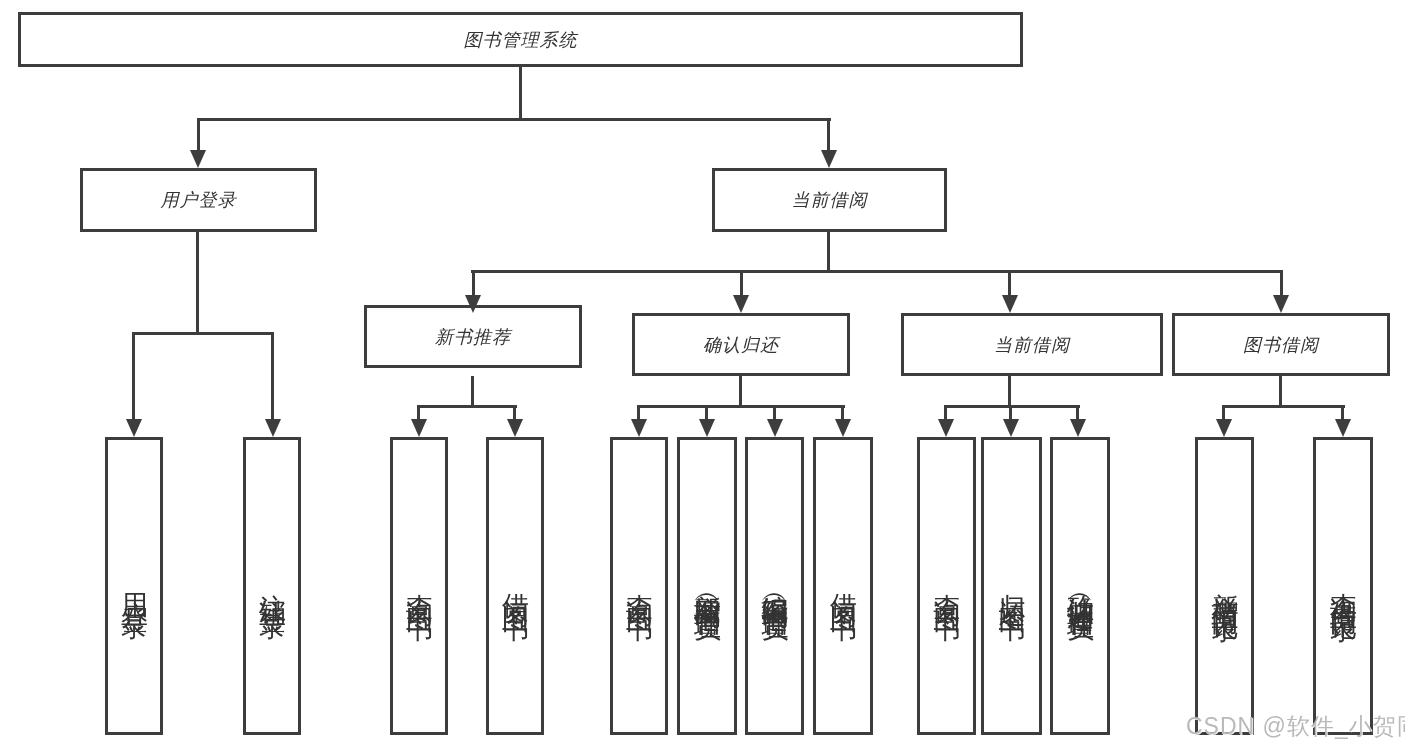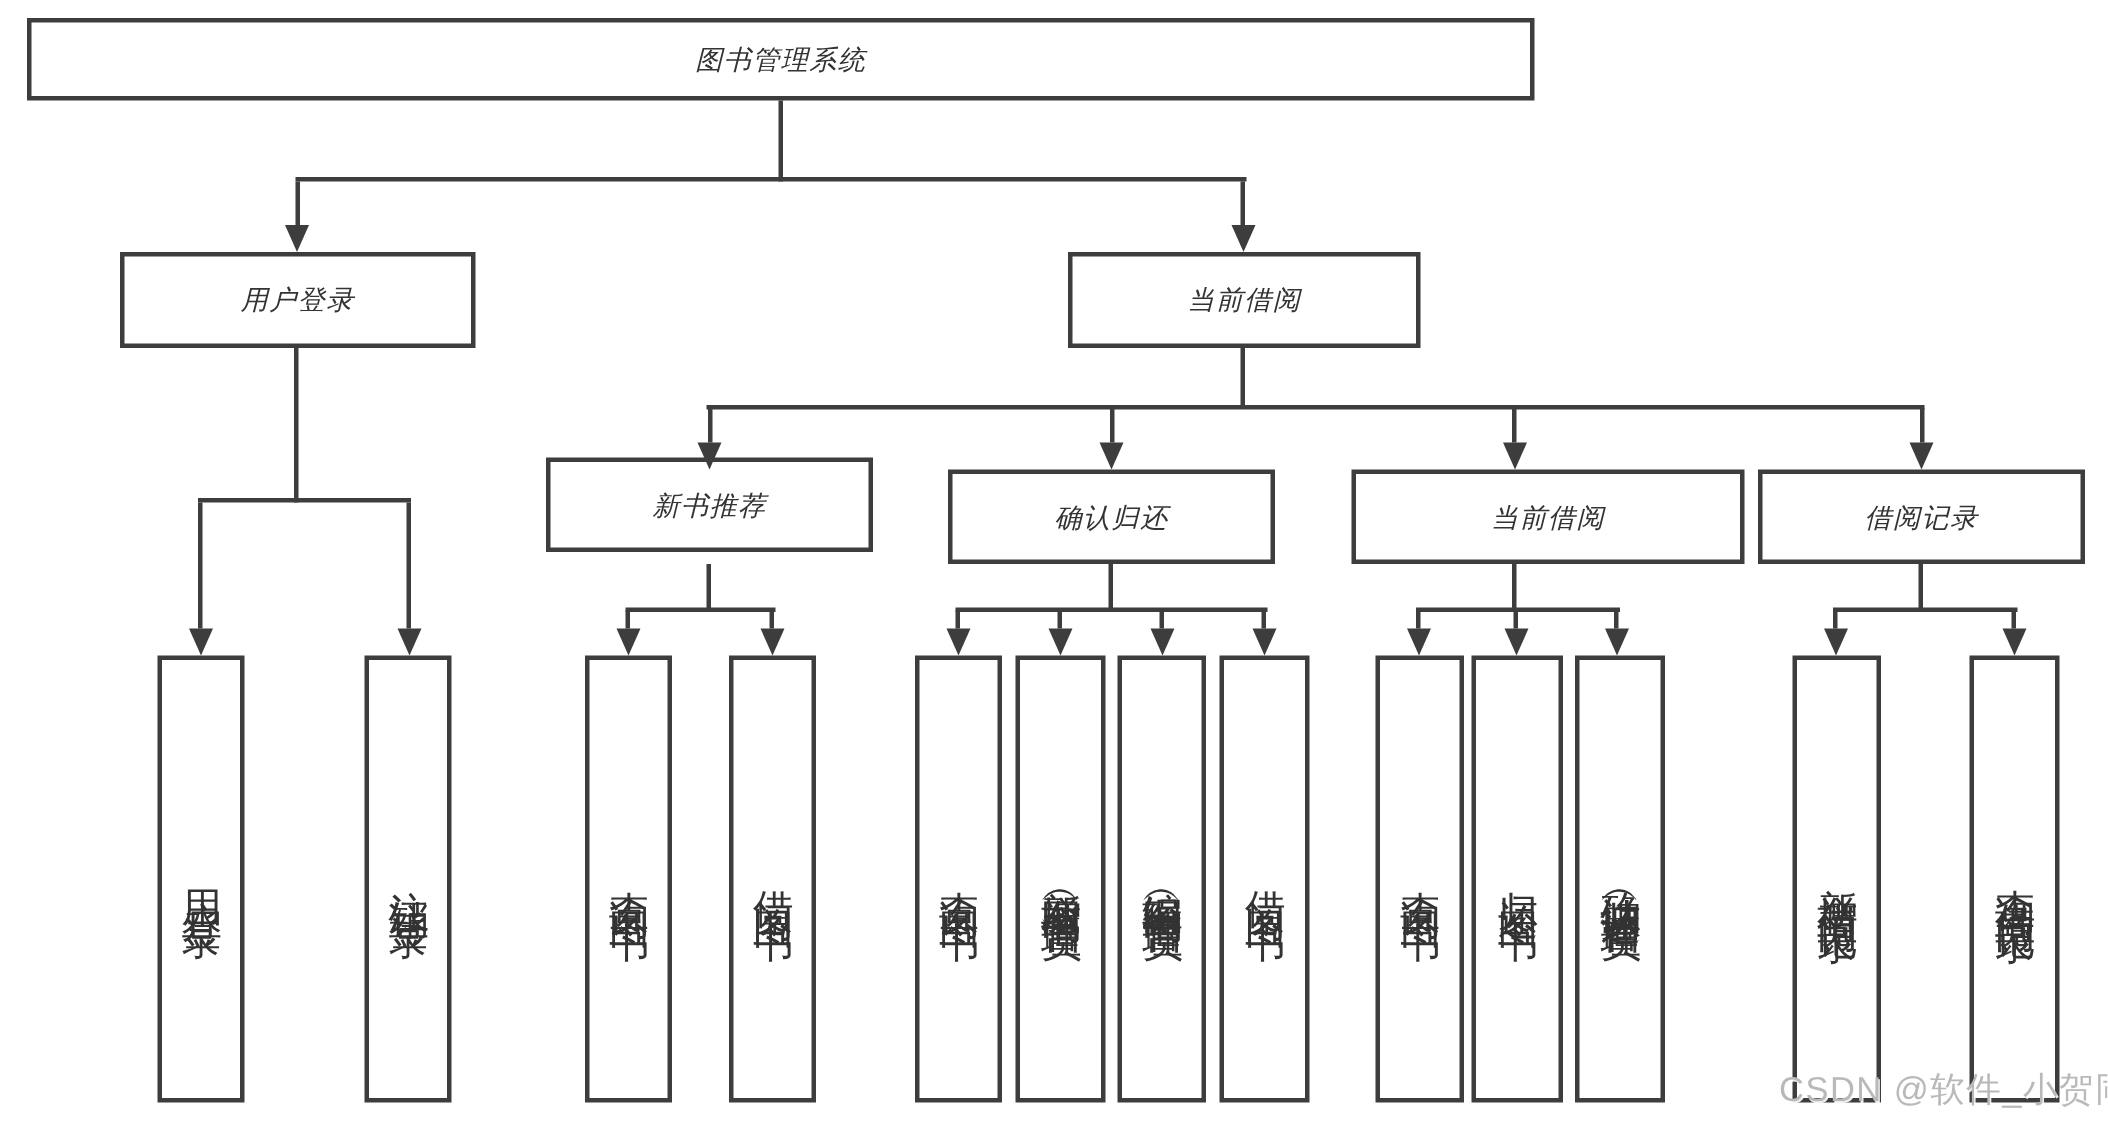--- a/index.html
+++ b/index.html
@@ -64,21 +64,21 @@
   <div class="hbox" style="left:364px;top:305px;width:218px;height:63px">
     <span class="lbl">新书推荐</span>
   </div>
   <div class="hbox" style="left:632px;top:313px;width:218px;height:63px">
     <span class="lbl">确认归还</span>
   </div>
   <div class="hbox" style="left:901px;top:313px;width:262px;height:63px">
     <span class="lbl">当前借阅</span>
   </div>
   <div class="hbox" style="left:1172px;top:313px;width:218px;height:63px">
-    <span class="lbl">借阅记录</span>
+    <span class="lbl">图书借阅</span>
   </div>
 
   <div class="vbox" style="left:105px;width:58px">
     <span class="vtext sp4">用户登录</span>
   </div>
   <div class="vbox" style="left:243px;width:58px">
     <span class="vtext sp4">注销登录</span>
   </div>
 
   <div class="vbox" style="left:390px;width:58px">

